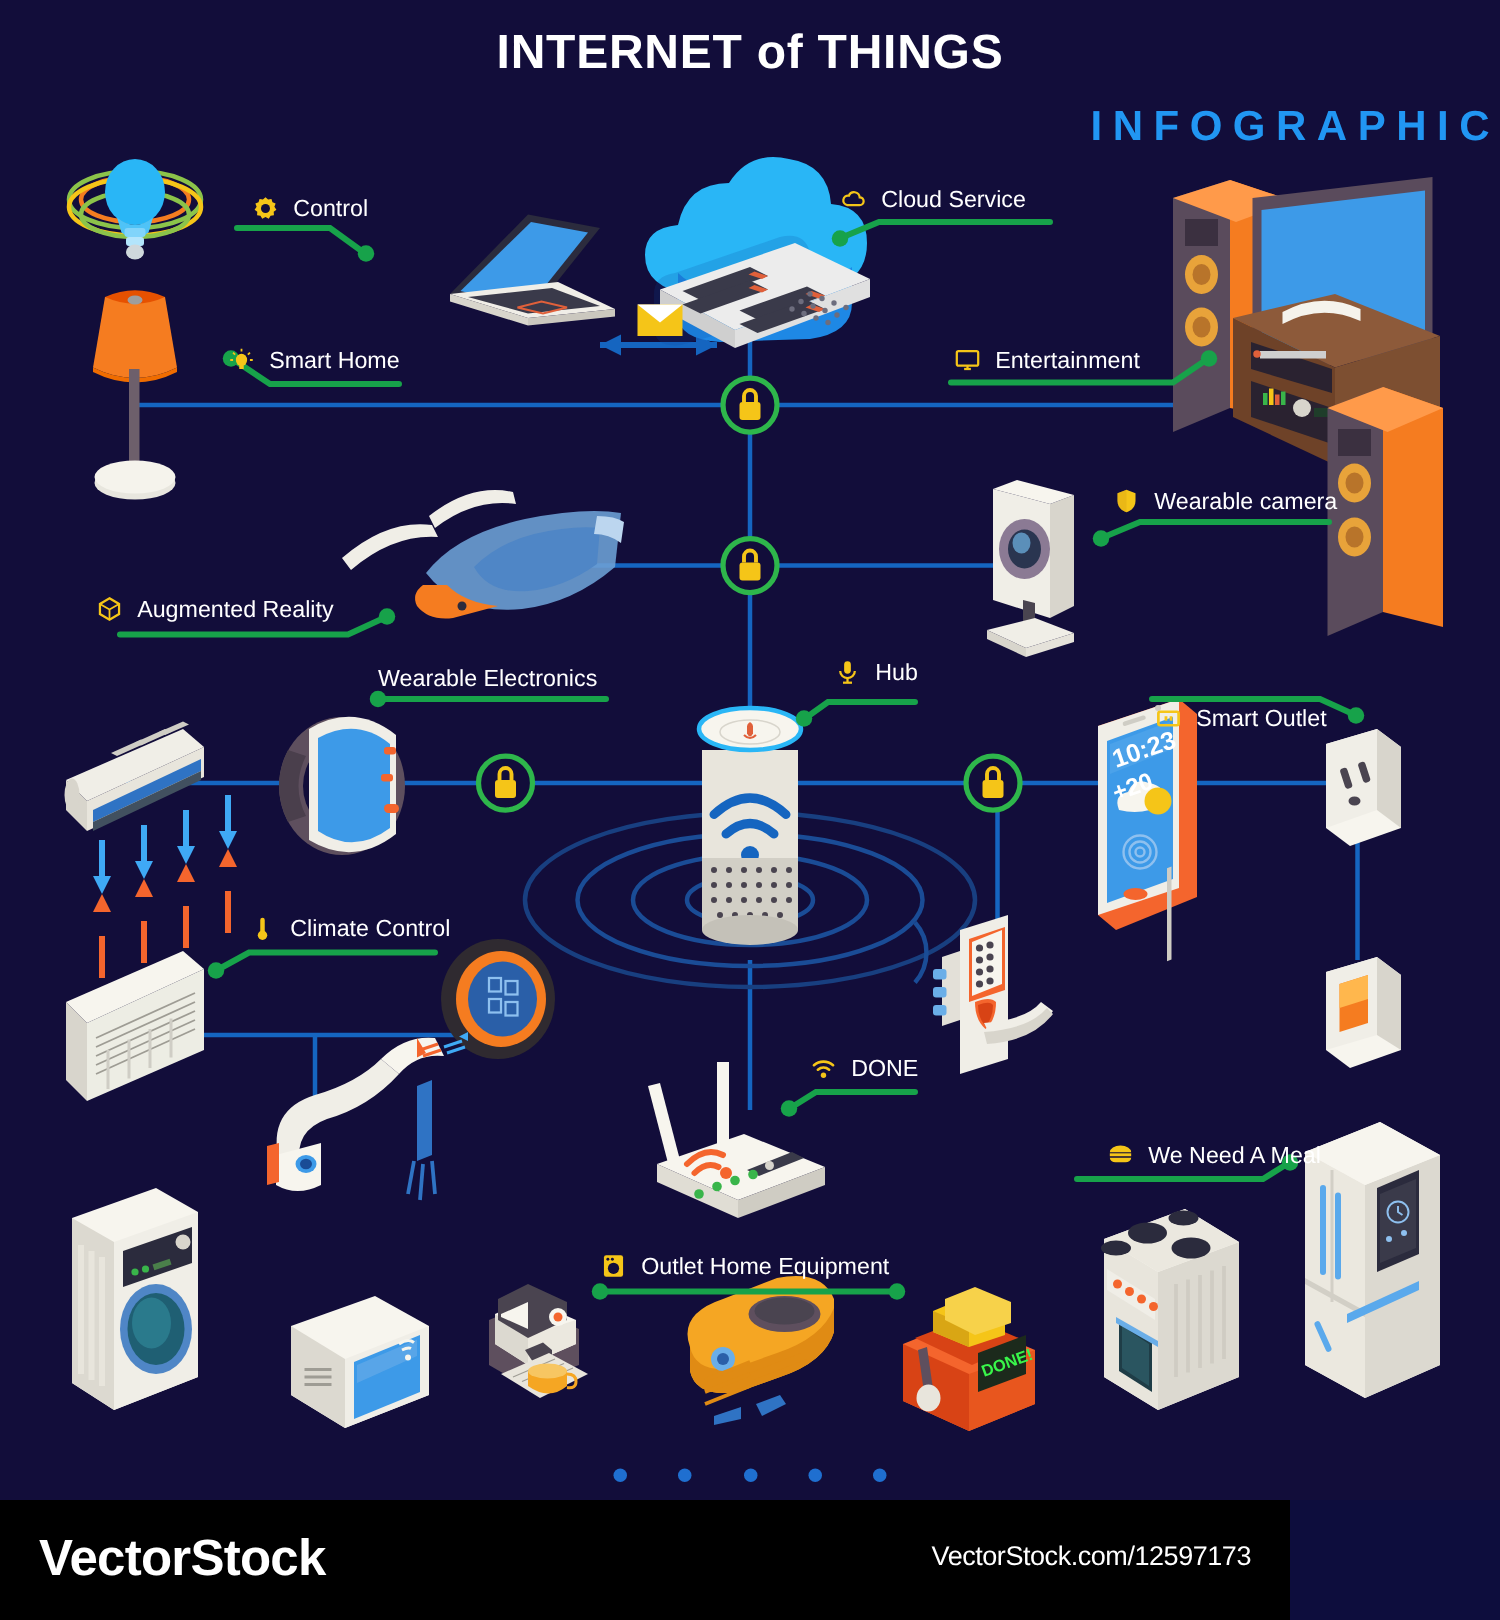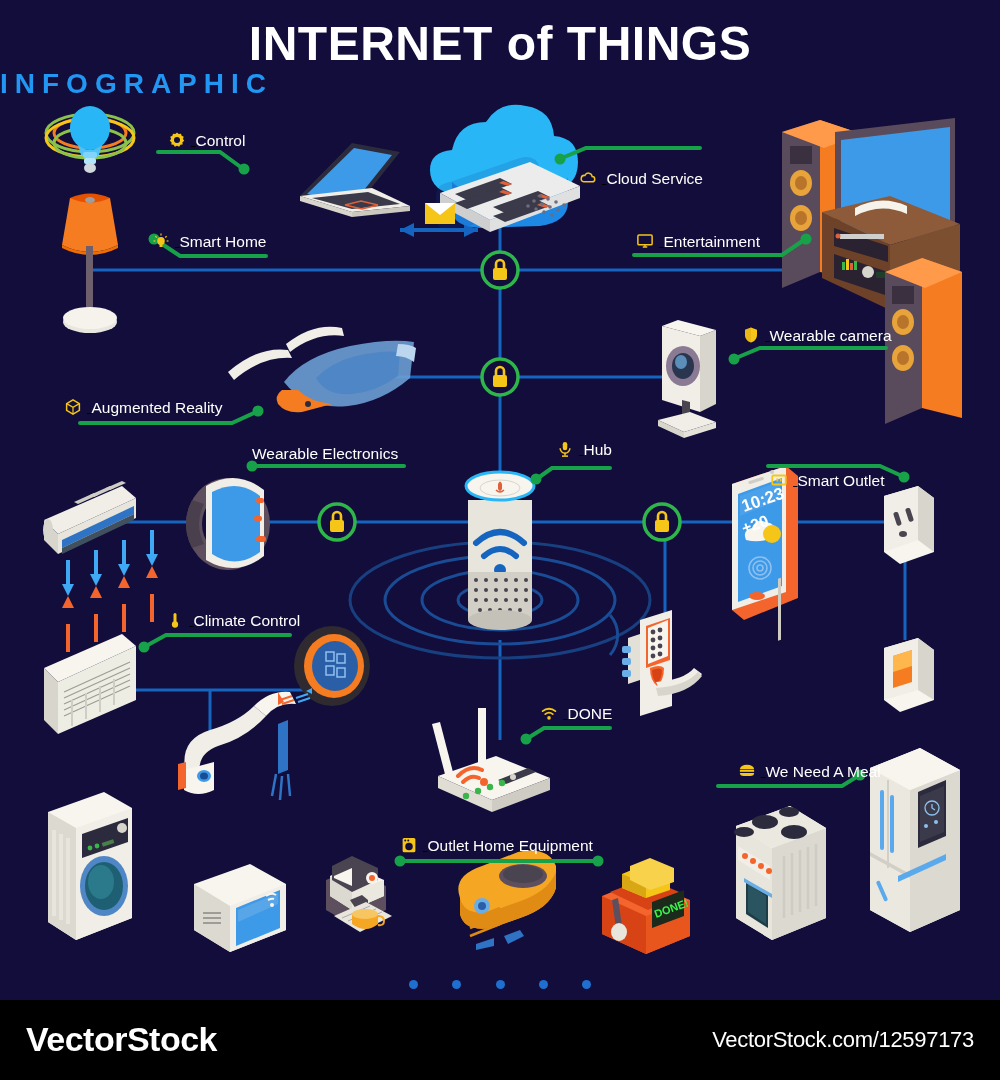--- a/index.html
+++ b/index.html
@@ -21,58 +21,58 @@
     width: 1000px; height: 1000px;
     background: #120d3a;
     overflow: hidden;
   }
   svg.layer { position: absolute; left: 0; top: 0; width: 1000px; height: 1000px; }
 
   
   .title-main {
     position: absolute; left: 0; top: 16px; width: 1000px;
     text-align: center;
-    font-size: 48px; font-weight: bold; color: #ffffff;
+    font-size: 32px; font-weight: bold; color: #ffffff;
     letter-spacing: 0.5px;
   }
   .title-sub {
     position: absolute; left: 0; top: 68px; width: 1000px;
-    text-align: left;
+    text-align: right;
     font-size: 28px; font-weight: bold; color: #2196f3;
     letter-spacing: 7px;
   }
 
   
-  .callout { position: absolute; white-space: nowrap; text-decoration: underline; }
+  .callout { position: absolute; white-space: nowrap; }
   .callout .ctext {
     display: inline-block;
     font-size: 15.5px; color: #ffffff; font-weight: normal;
     vertical-align: middle; line-height: 1;
   }
   .callout .cicon {
     display: inline-block; width: 18px; height: 18px;
     vertical-align: middle; margin-right: 5px;
     position: relative; top: -1px;
   }
   .callout .cicon svg { display: block; width: 18px; height: 18px; }
 
   
   #footer {
     position: absolute; left: 0; top: 1000px;
-    width: 1000px; height: 80px;
+    width: 860px; height: 80px;
     background: #000000;
   }
   #footer .brand {
     position: absolute; left: 26px; top: 20px;
     font-size: 34px; font-weight: bold; color: #ffffff;
     letter-spacing: -0.5px;
   }
   #footer .url {
     position: absolute; right: 26px; top: 27px;
-    font-size: 22px; color: #ffffff; letter-spacing: -0.3px;
+    font-size: 18px; color: #ffffff; letter-spacing: -0.3px;
   }
 
   
   .dotrow { position: absolute; left: 0; top: 975px; width: 1000px; text-align: center; }
   .dotrow i {
     display: inline-block; width: 9px; height: 9px; border-radius: 50%;
     background: #1f6fd0; margin: 0 15px;
   }
 </style>
 </head>
@@ -755,21 +755,21 @@
     <div class="callout" style="left:168px; top:131px;">
       <span class="cicon">
         <svg viewBox="0 0 24 24">
             <path fill="#f5c518" d="M12 2l2.3 2.1 3-.6.9 2.9 2.8 1.2-1.1 2.9 1.8 2.5-2.4 1.9.2 3.1-3 .4-1.6 2.6L12 19.6 9.1 21l-1.6-2.6-3-.4.2-3.1L2.3 13l1.8-2.5L3 7.6l2.8-1.2.9-2.9 3 .6z"></path>
             <circle cx="12" cy="12" r="4" fill="#120d3a"></circle>
           </svg>
       </span>
       <span class="ctext">Control</span>
     </div>
 
-    <div class="callout" style="left:579px; top:125px;margin-top:44px;">
+    <div class="callout" style="left:560px; top:125px;">
       <span class="cicon">
         <svg viewBox="0 0 24 24">
             <path fill="none" stroke="#f5c518" stroke-width="2" d="M6.5 17h11a3.5 3.5 0 0 0 0-7 5 5 0 0 0-9.6-1.4A3.6 3.6 0 0 0 6.5 17z"></path>
           </svg>
       </span>
       <span class="ctext">Cloud Service</span>
     </div>
 
     <div class="callout" style="left:152px; top:232px;">
       <span class="cicon">

